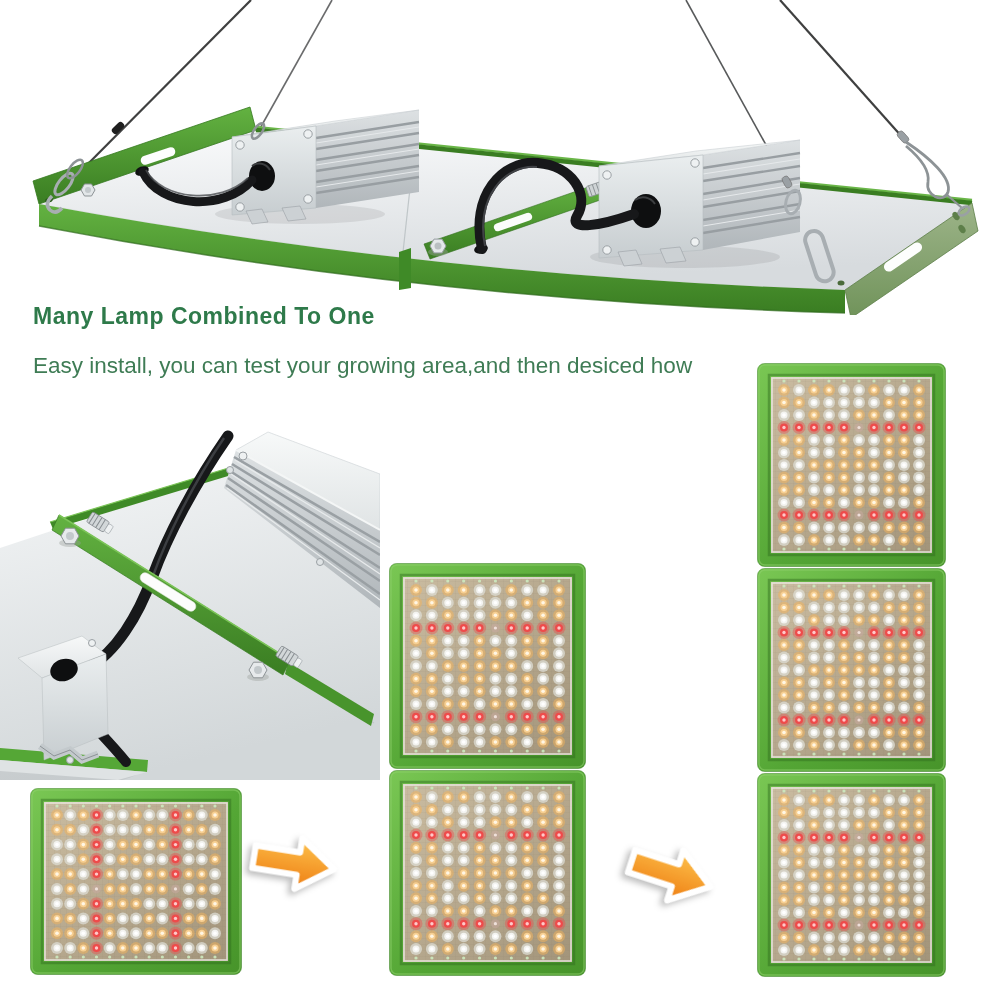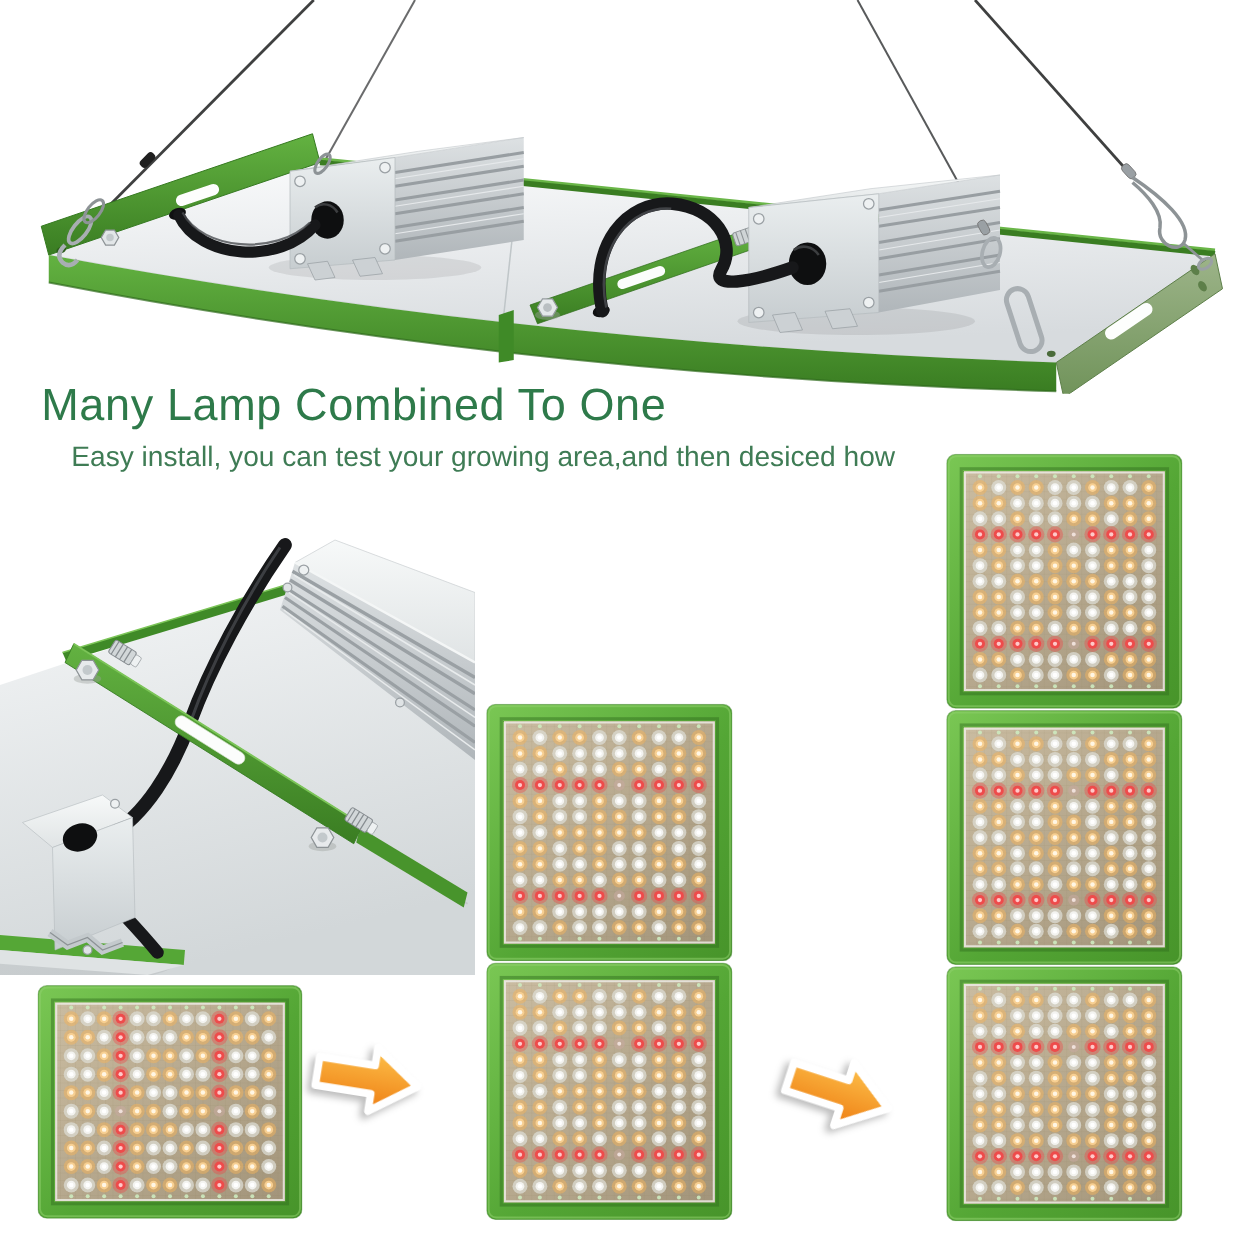--- a/index.html
+++ b/index.html
@@ -5,29 +5,29 @@
   html,body{margin:0;padding:0;}
   body{
     width:1000px;height:1000px;position:relative;overflow:hidden;
     background:var(--page-bg,#fff);
     font-family:"Liberation Sans", sans-serif;
   }
   .abs{position:absolute;}
   #hero{left:0;top:0;width:1000px;height:315px;}
   #headline{
     left:33px;top:303px;width:700px;margin:0;
-    font-size:36px;font-weight:400;letter-spacing:.5px;
+    font-size:23px;font-weight:700;letter-spacing:.5px;
     color:var(--heading-green,#2e7a4a);
   }
   #bodytext{
     left:33px;top:349px;width:760px;margin:0;
     font-size:22.5px;line-height:34px;font-weight:400;
     color:var(--body-green,#3f7c55);
   }
-  #bodytext span{display:block;white-space:nowrap;margin-left:24px;}
+  #bodytext span{display:block;white-space:nowrap;}
   #detail{left:0;top:430px;width:380px;height:350px;}
   .panel-group{position:absolute;display:flex;flex-direction:column;gap:1px;}
   #panel-single{left:30px;top:788px;}
   #panel-stack2{left:389px;top:563px;}
   #panel-stack3{left:757px;top:363px;}
   .arrow{position:absolute;filter:drop-shadow(-3px 4px 3px rgba(0,0,0,.26));}
   #arrow1{left:250px;top:832px;transform:rotate(9deg);}
   #arrow2{left:626px;top:842px;transform:rotate(18deg);}
   svg{display:block;}
 </style>

